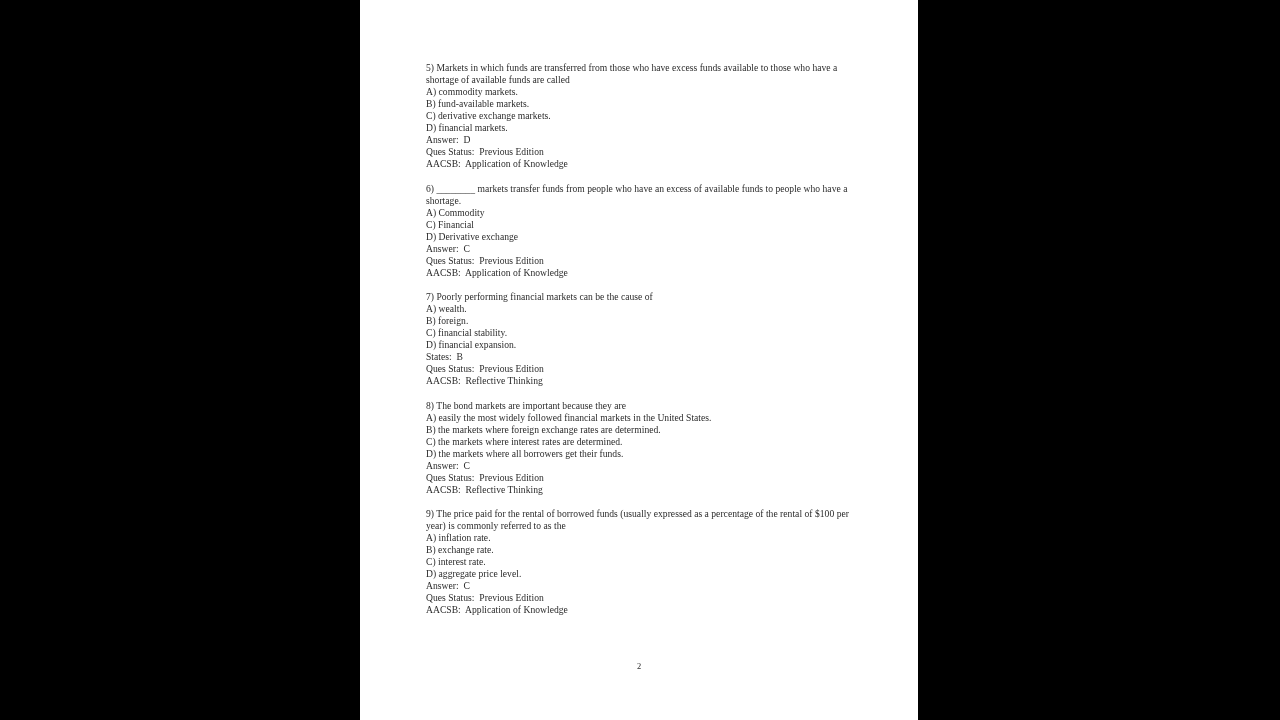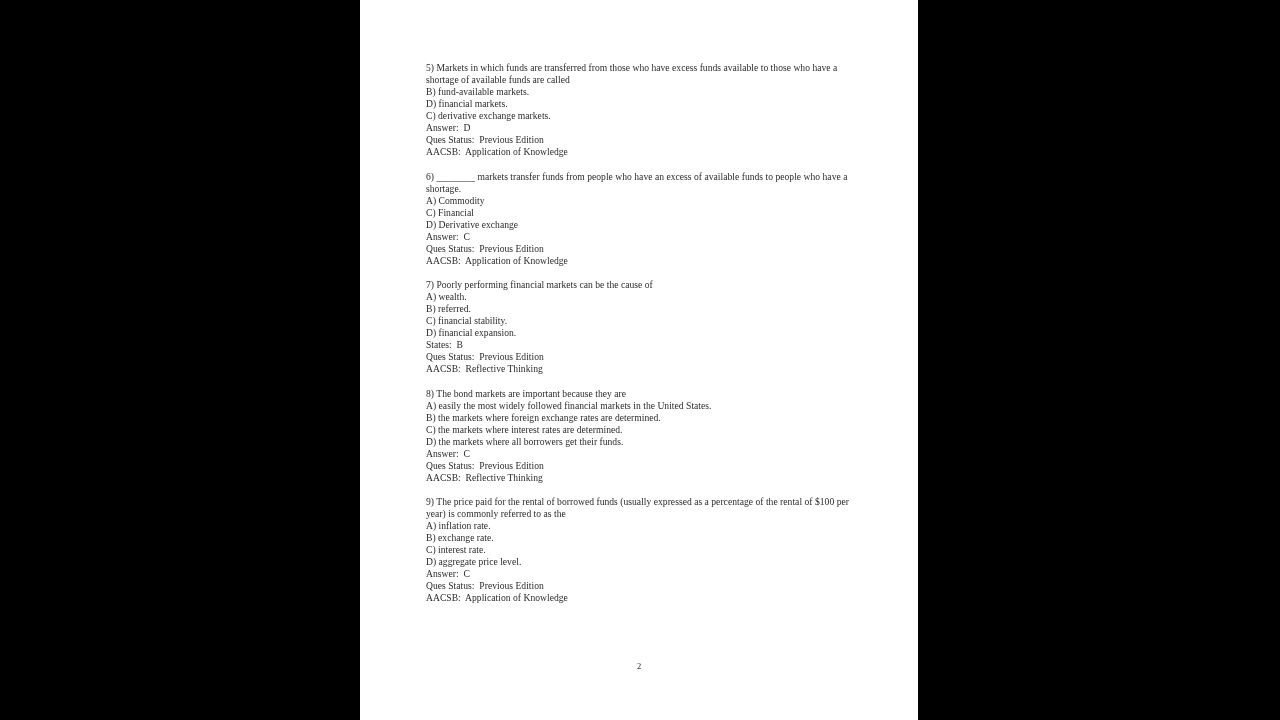--- a/index.html
+++ b/index.html
@@ -66,40 +66,41 @@
   }
 </style>
 </head>
 <body>
 
 <div id="viewport">
   <div id="page-sheet">
     <div id="page-body">
         <div class="q-block">
           <div class="q-line q-stem">5) Markets in which funds are transferred from those who have excess funds available to those who have a shortage of available funds are called</div>
+          <div class="q-line q-option">A) commodity markets.</div>
           <div class="q-line q-option">B) fund-available markets.</div>
+          <div class="q-line q-option">C) derivative exchange markets.</div>
           <div class="q-line q-option">D) financial markets.</div>
-          <div class="q-line q-option">C) derivative exchange markets.</div>
           <div class="q-line q-answer">Answer:  D</div>
           <div class="q-line q-status">Ques Status:  Previous Edition</div>
           <div class="q-line q-aacsb">AACSB:  Application of Knowledge</div>
         </div>
         <div class="q-block">
           <div class="q-line q-stem">6) ________ markets transfer funds from people who have an excess of available funds to people who have a shortage.</div>
           <div class="q-line q-option">A) Commodity</div>
           <div class="q-line q-option">C) Financial</div>
           <div class="q-line q-option">D) Derivative exchange</div>
           <div class="q-line q-answer">Answer:  C</div>
           <div class="q-line q-status">Ques Status:  Previous Edition</div>
           <div class="q-line q-aacsb">AACSB:  Application of Knowledge</div>
         </div>
         <div class="q-block">
           <div class="q-line q-stem">7) Poorly performing financial markets can be the cause of</div>
           <div class="q-line q-option">A) wealth.</div>
-          <div class="q-line q-option">B) referred.</div>
+          <div class="q-line q-option">B) foreign.</div>
           <div class="q-line q-option">C) financial stability.</div>
           <div class="q-line q-option">D) financial expansion.</div>
           <div class="q-line q-answer">States:  B</div>
           <div class="q-line q-status">Ques Status:  Previous Edition</div>
           <div class="q-line q-aacsb">AACSB:  Reflective Thinking</div>
         </div>
         <div class="q-block">
           <div class="q-line q-stem">8) The bond markets are important because they are</div>
           <div class="q-line q-option">A) easily the most widely followed financial markets in the United States.</div>
           <div class="q-line q-option">B) the markets where foreign exchange rates are determined.</div>

